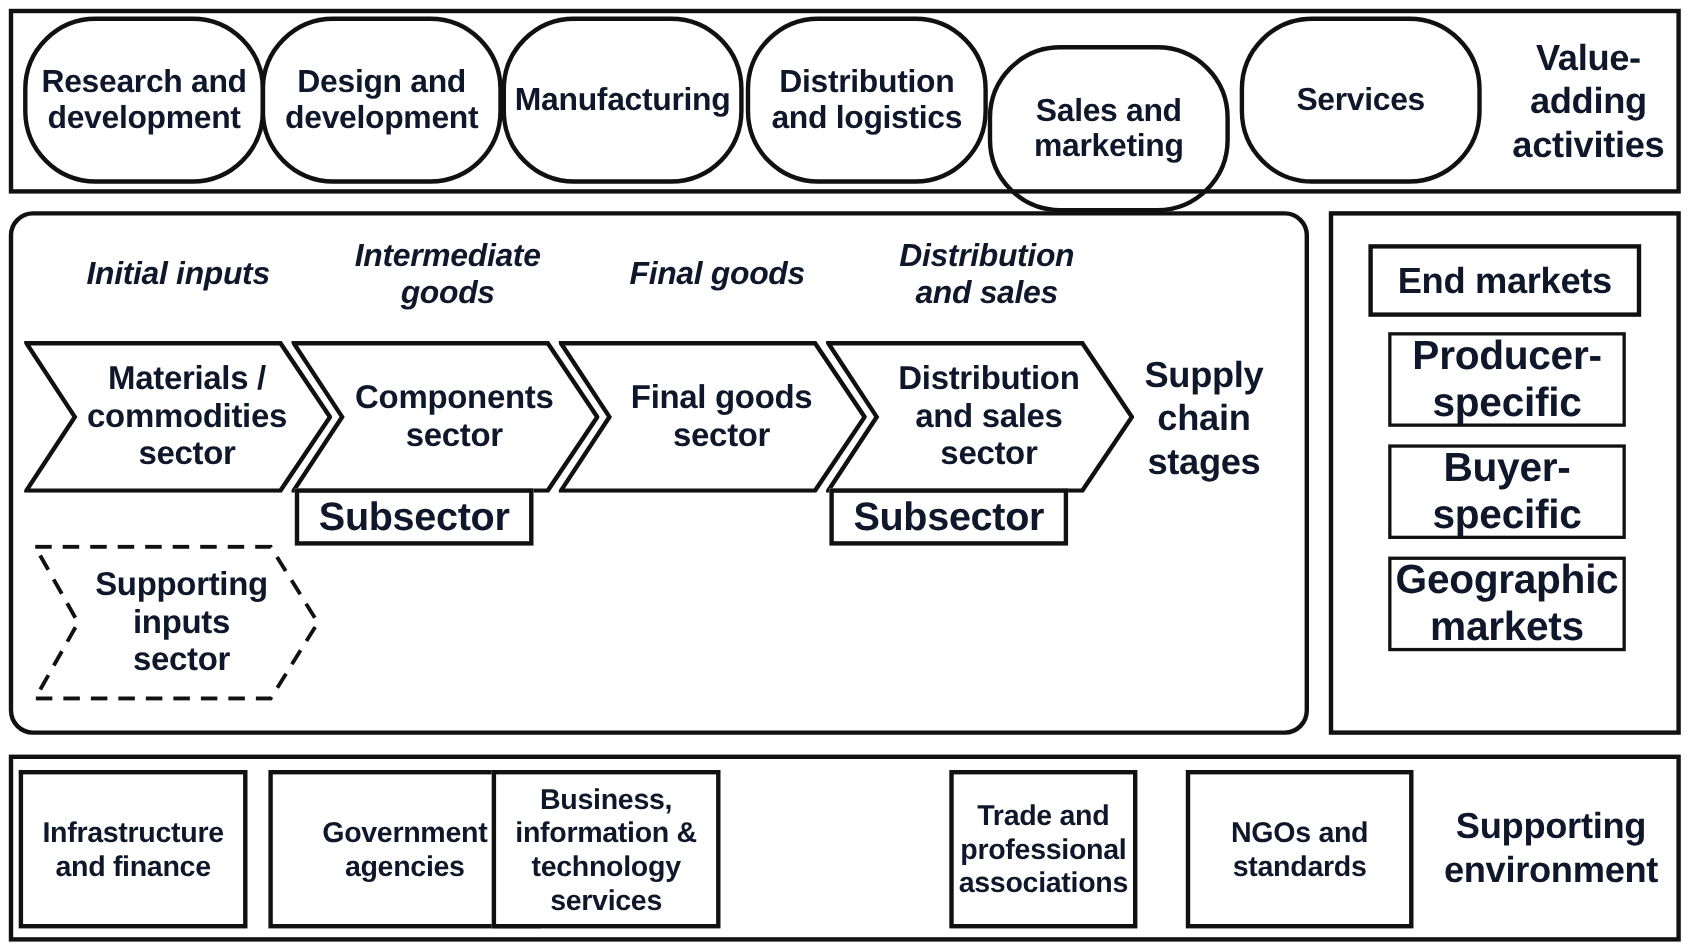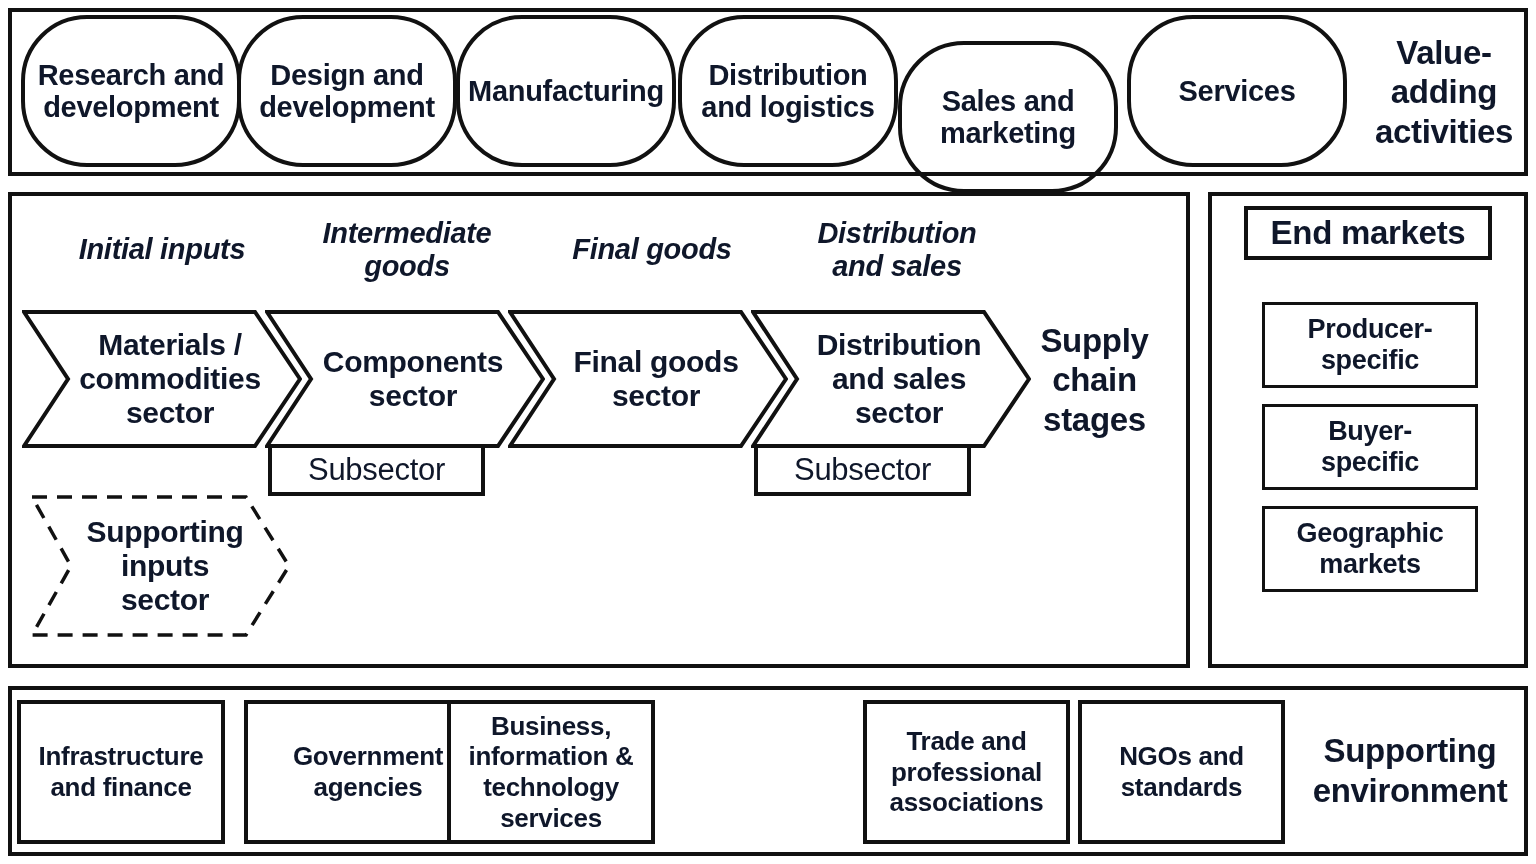--- a/index.html
+++ b/index.html
@@ -22,27 +22,27 @@
 
   
   .stage-header{position:absolute;width:240px;height:80px;top:14px;font-style:italic;font-weight:700;font-size:29px;line-height:1.15;}
   .arrow{position:absolute;width:280px;height:138px;top:114px;}
   .arrow svg{position:absolute;left:0;top:0;display:block;}
   .arrow-label{position:absolute;left:50px;right:34px;top:0;bottom:0;font-weight:700;font-size:30px;line-height:1.13;}
   .dashed-arrow{position:absolute;width:262px;height:142px;}
   .dashed-arrow .arrow-label{left:46px;right:38px;}
   .subsector{
     position:absolute;width:217px;height:52px;border:4px solid #111;background:#fff;box-sizing:border-box;
-    font-weight:400;font-size:31px;
+    font-weight:700;font-size:36px;
   }
 
   
   .wbox{position:absolute;border:4px solid #111;background:#fff;box-sizing:border-box;font-weight:700;}
   .em-title{font-size:33px;}
-  .em-item{border-width:3px;font-size:27px;line-height:1.15;}
+  .em-item{border-width:3px;font-size:37px;line-height:1.15;}
   .env-box{font-size:26px;line-height:1.18;}
 </style>
 </head>
 <body>
 
 <div id="canvas">
 
   <section class="band" style="left:8px;top:8px;width:1520px;height:168px;">
     <div class="squircle center pre" style="left:9px;top:3px;">Research and
 development</div>
@@ -52,21 +52,21 @@
     <div class="squircle center pre" style="left:666px;top:3px;">Distribution
 and logistics</div>
     <div class="squircle center pre" style="left:886px;top:3px;margin-top:26px;">Sales and
 marketing</div>
     <div class="squircle center pre" style="left:1115px;top:3px;">Services</div>
     <div class="big-title center pre" style="position:absolute;right:4px;top:0;bottom:0;width:152px;">Value-
 adding
 activities</div>
   </section>
 
-  <section class="band" style="left:8px;top:192px;width:1182px;height:476px;">
+  <section class="band" style="left:8px;top:192px;width:1182px;height:476px;border-radius:22px;">
 
     <div class="stage-header center pre" style="left:30px;">Initial inputs</div>
     <div class="stage-header center pre" style="left:275px;">Intermediate
 goods</div>
     <div class="stage-header center pre" style="left:520px;">Final goods</div>
     <div class="stage-header center pre" style="left:765px;">Distribution
 and sales</div>
 
     <div class="arrow" style="left:10px;">
       <svg width="280" height="138" viewBox="0 0 280 138">
@@ -110,39 +110,39 @@
 inputs
 sector</div>
     </div>
 
     <div class="big-title center pre" style="position:absolute;left:985px;top:114px;width:195px;height:140px;">Supply
 chain
 stages</div>
   </section>
 
   <section class="band" style="left:1208px;top:192px;width:320px;height:476px;">
-    <div class="wbox em-title center" style="left:32px;top:10px;width:248px;height:54px;">End markets</div>
+    <div class="wbox em-title center" style="left:32px;top:26px;width:248px;height:66px;">End markets</div>
     <div class="wbox em-item center pre" style="left:50px;top:106px;width:216px;height:86px;">Producer-
 specific</div>
     <div class="wbox em-item center pre" style="left:50px;top:208px;width:216px;height:86px;">Buyer-
 specific</div>
     <div class="wbox em-item center pre" style="left:50px;top:310px;width:216px;height:86px;">Geographic
 markets</div>
   </section>
 
   <section class="band" style="left:8px;top:686px;width:1520px;height:170px;">
     <div class="wbox env-box center pre" style="left:5px;top:10px;width:208px;height:144px;">Infrastructure
 and finance</div>
     <div class="wbox env-box center pre" style="left:212px;top:10px;width:248px;height:144px;margin-left:20px;">Government
 agencies</div>
     <div class="wbox env-box center pre" style="left:435px;top:10px;width:208px;height:144px;">Business,
 information &amp;
 technology
 services</div>
-    <div class="wbox env-box center pre" style="left:851px;top:10px;width:207px;height:144px;">Trade and
+    <div class="wbox env-box center pre" style="left:851px;top:10px;width:171px;height:144px;">Trade and
 professional
 associations</div>
     <div class="wbox env-box center pre" style="left:1066px;top:10px;width:207px;height:144px;">NGOs and
 standards</div>
     <div class="big-title center pre" style="position:absolute;left:1286px;top:0;bottom:0;width:224px;">Supporting
 environment</div>
   </section>
 
 </div>
 

